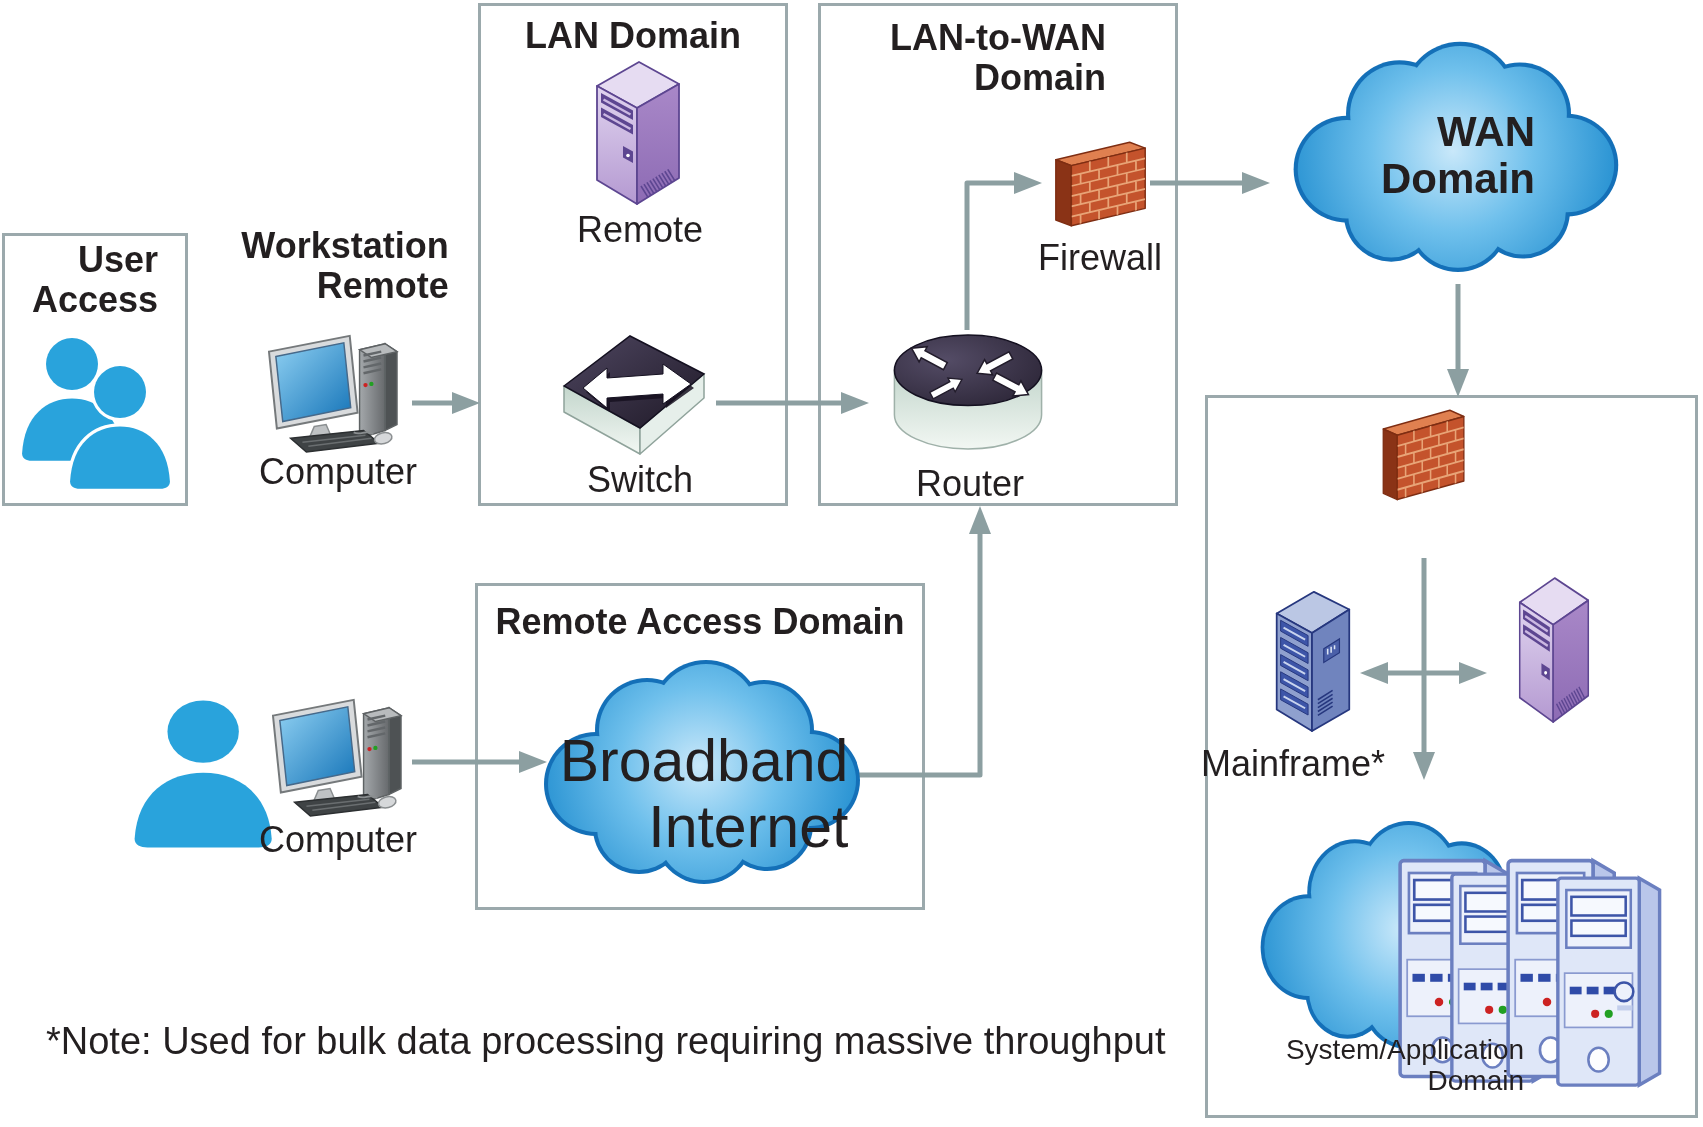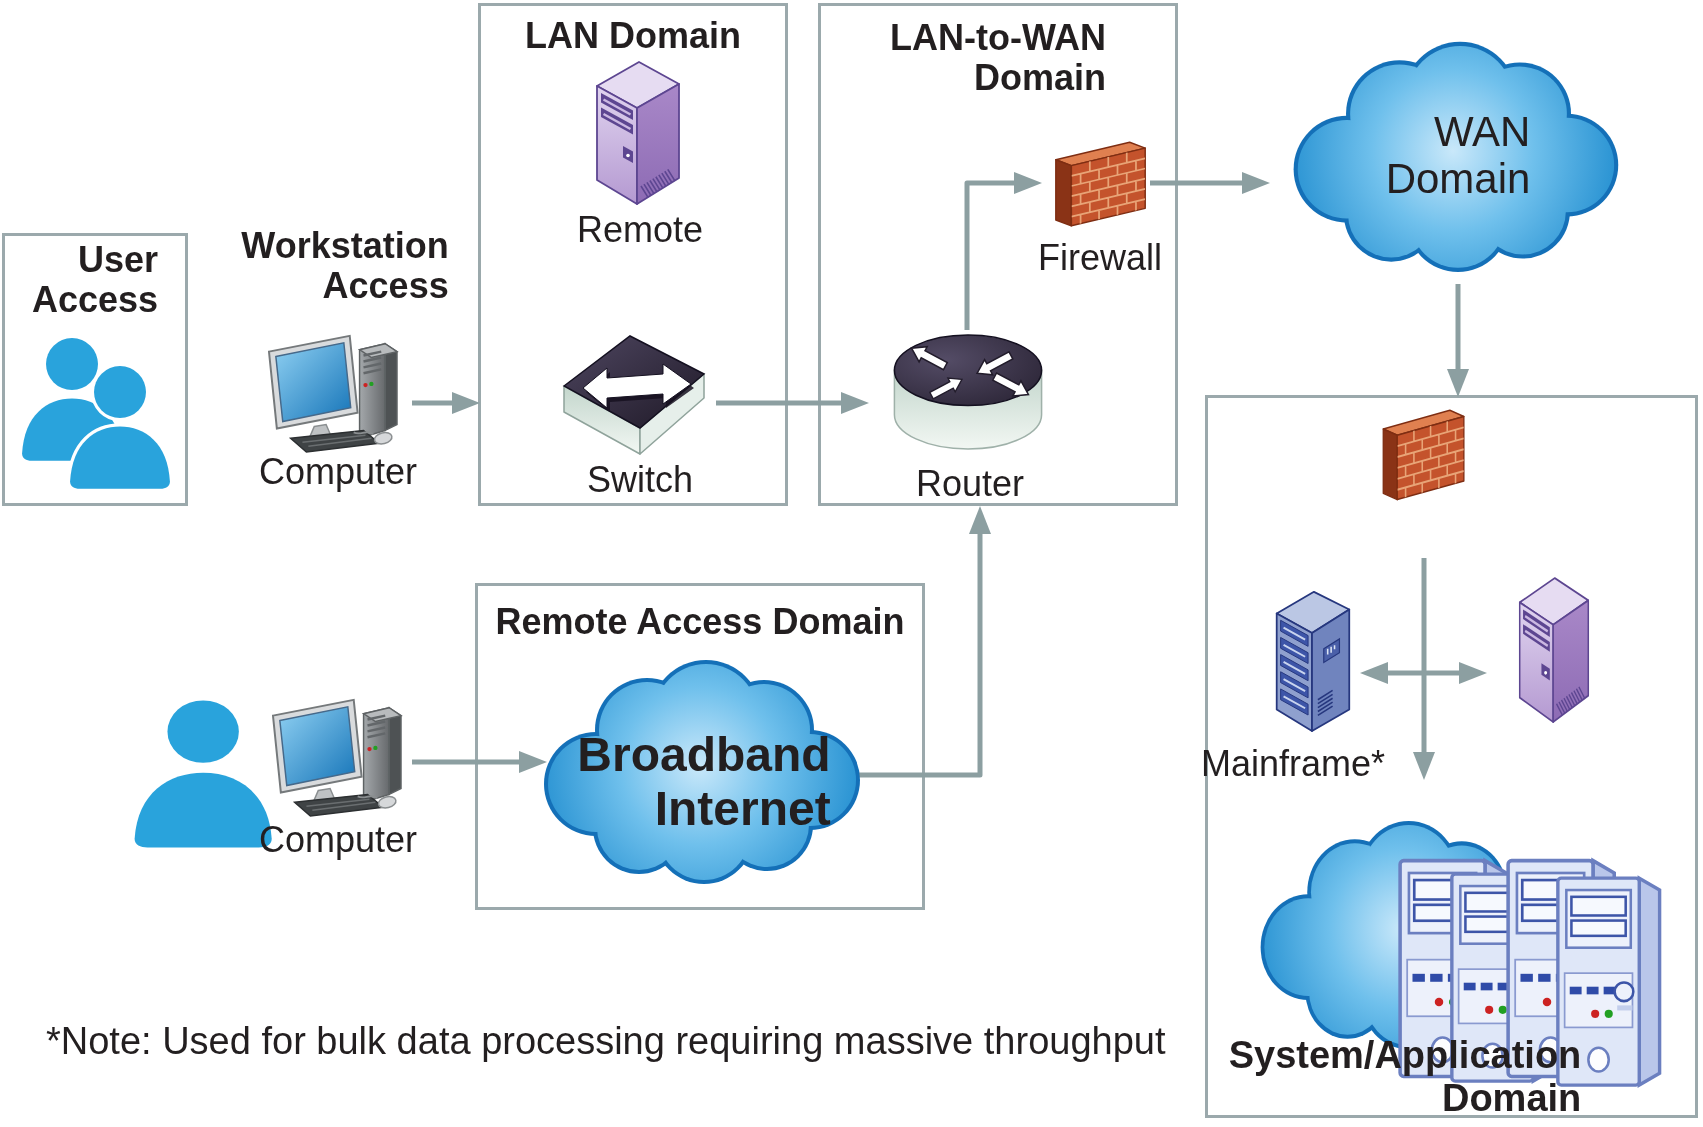--- a/index.html
+++ b/index.html
@@ -5,23 +5,23 @@
   html,body{margin:0;padding:0;background:#ffffff}
   .canvas{position:relative;width:1703px;height:1127px;background:#ffffff;
           font-family:"Liberation Sans",sans-serif;color:#231F20;overflow:hidden}
   .dbox{position:absolute;border:3px solid #9BA9AC;background:transparent;z-index:1;box-sizing:border-box}
   .conn{position:absolute;left:0;top:0;z-index:2;pointer-events:none}
   .icon{position:absolute;z-index:3;overflow:visible}
   .lbl{position:absolute;z-index:4;transform:translateX(-50%);text-align:right;
        white-space:pre-line;line-height:1.12}
   .title{font-weight:bold;font-size:36px}
   .caption{font-size:36px;font-weight:400}
-  .cloudtxt{font-weight:normal;font-size:42px}
-  .cloudtxt2{font-weight:bold;font-size:48px}
-  .smtitle{font-weight:bold;font-size:38px}
+  .cloudtxt{font-weight:bold;font-size:42px}
+  .cloudtxt2{font-weight:normal;font-size:59px}
+  .smtitle{font-weight:normal;font-size:28px}
   .note{position:absolute;z-index:4;font-size:38px;white-space:pre}
 </style>
 </head>
 <body>
 
 <div class="canvas">
 
   <svg width="0" height="0" style="position:absolute" aria-hidden="true">
     <defs>
       <linearGradient id="grad-screen" x1="0" y1="0" x2="1" y2="1">
@@ -293,21 +293,21 @@
     <use href="#sym-cloud" x="8" y="8" width="306" height="234" transform="translate(8,8) scale(0.956,1.064)"></use>
     <use href="#sym-ctower" transform="translate(52,52) scale(0.97)"></use>
     <use href="#sym-ctower" transform="translate(108,66) scale(0.93)"></use>
     <use href="#sym-ctower" transform="translate(160,52) scale(0.97)"></use>
     <use href="#sym-ctower" transform="translate(214,70) scale(0.93)"></use>
   </svg>
 
   <div class="lbl title" style="left:95px;top:240px">User
 Access</div>
   <div class="lbl title" style="left:345px;top:226px">Workstation
-Access</div>
+Remote</div>
   <div class="lbl caption" style="left:338px;top:452px">Computer</div>
   <div class="lbl title" style="left:633px;top:16px">LAN Domain</div>
   <div class="lbl caption" style="left:640px;top:210px">Remote</div>
   <div class="lbl caption" style="left:640px;top:460px">Switch</div>
   <div class="lbl title" style="left:998px;top:18px">LAN-to-WAN
 Domain</div>
   <div class="lbl caption" style="left:1100px;top:238px">Firewall</div>
   <div class="lbl caption" style="left:970px;top:464px">Router</div>
   <div class="lbl cloudtxt" style="left:1458px;top:108px">WAN
 Domain</div>

